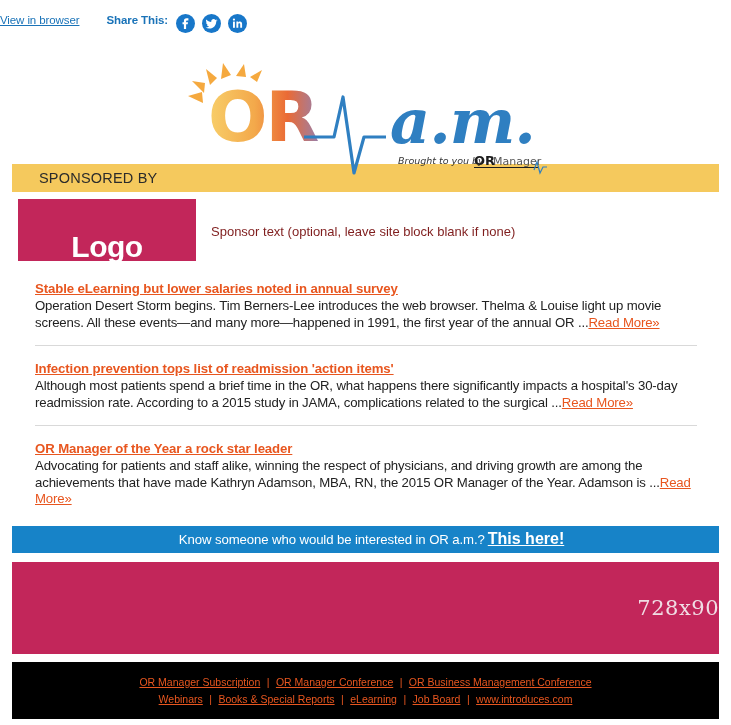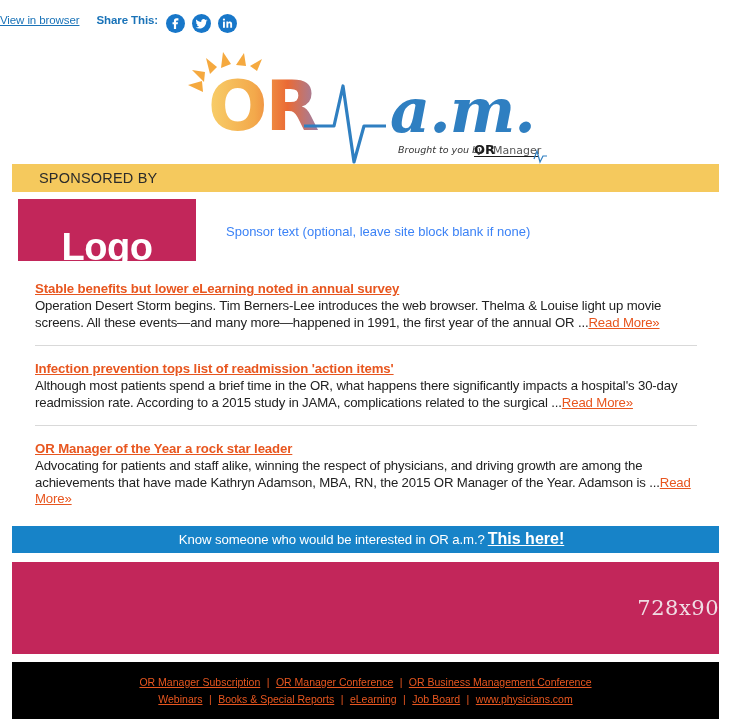--- a/index.html
+++ b/index.html
@@ -28,21 +28,21 @@
     font-size: 11.5px;
     color: #1a73b8;
     text-decoration: underline;
     cursor: pointer;
     letter-spacing: -0.1px;
   }
   .share-this {
     font-size: 11.5px;
     font-weight: bold;
     color: #1a73b8;
-    margin-left: 17px;
+    margin-left: 27px;
     letter-spacing: -0.1px;
   }
   .social-wrap {
     display: flex;
     align-items: center;
     margin-left: 8px;
     gap: 7px;
   }
   .social {
     width: 19px;
@@ -57,21 +57,21 @@
   .social svg { display: block; }
 
   
   .header {
     height: 120px;
     position: relative;
   }
   .logo-block {
     position: absolute;
     left: 186px;
-    top: 8px;
+    top: 19px;
     width: 365px;
     height: 118px;
   }
 
   
   .sponsor-bar {
     margin: 0 12px;
     height: 28px;
     background: #f5c95d;
     display: flex;
@@ -94,29 +94,29 @@
     height: 62px;
     background: #c2265a;
     display: flex;
     align-items: center;
     justify-content: center;
     flex: none;
     margin-left: 6px;
   }
   .logo-box-text {
     color: #ffffff;
-    font-size: 38px;
+    font-size: 30px;
     font-weight: bold;
     letter-spacing: -0.5px;
     margin-top: 34px;
   }
   .sponsor-text {
     font-size: 13px;
-    color: #3b82f6;
-    margin-left: 30px;
+    color: #7f1d1d;
+    margin-left: 15px;
     margin-top: 25px;
   }
 
   
   .articles {
     margin: 18px 18px 0 18px;
   }
   .article {
     padding: 0 16px 0 17px;
   }
@@ -284,21 +284,21 @@
 <div class="sponsor-row">
   <div class="logo-box">
     <span class="logo-box-text">Logo</span>
   </div>
   <div class="sponsor-text">Sponsor text (optional, leave site block blank if none)</div>
 </div>
 
 <div class="articles">
 
   <div class="article">
-    <a class="article-title">Stable benefits but lower eLearning noted in annual survey</a>
+    <a class="article-title">Stable eLearning but lower salaries noted in annual survey</a>
     <div class="article-body"><span>Operation Desert Storm begins. Tim Berners-Lee introduces the web browser. Thelma &amp; Louise light up movie screens. All these events—and many more—happened in 1991, the first year of the annual OR ...</span><a class="read-more">Read More»</a></div>
   </div>
 
   <hr class="divider">
 
   <div class="article">
     <a class="article-title">Infection prevention tops list of readmission 'action items'</a>
     <div class="article-body"><span>Although most patients spend a brief time in the OR, what happens there significantly impacts a hospital's 30-day readmission rate. According to a 2015 study in JAMA, complications related to the surgical ...</span><a class="read-more">Read More»</a></div>
   </div>
 
@@ -330,15 +330,15 @@
   </div>
   <div class="footer-line">
     <a class="footer-link">Webinars</a>
     <span class="footer-sep">|</span>
     <a class="footer-link">Books &amp; Special Reports</a>
     <span class="footer-sep">|</span>
     <a class="footer-link">eLearning</a>
     <span class="footer-sep">|</span>
     <a class="footer-link">Job Board</a>
     <span class="footer-sep">|</span>
-    <a class="footer-link">www.physicians.com</a>
+    <a class="footer-link">www.introduces.com</a>
   </div>
 </div>
 
 </body></html>

